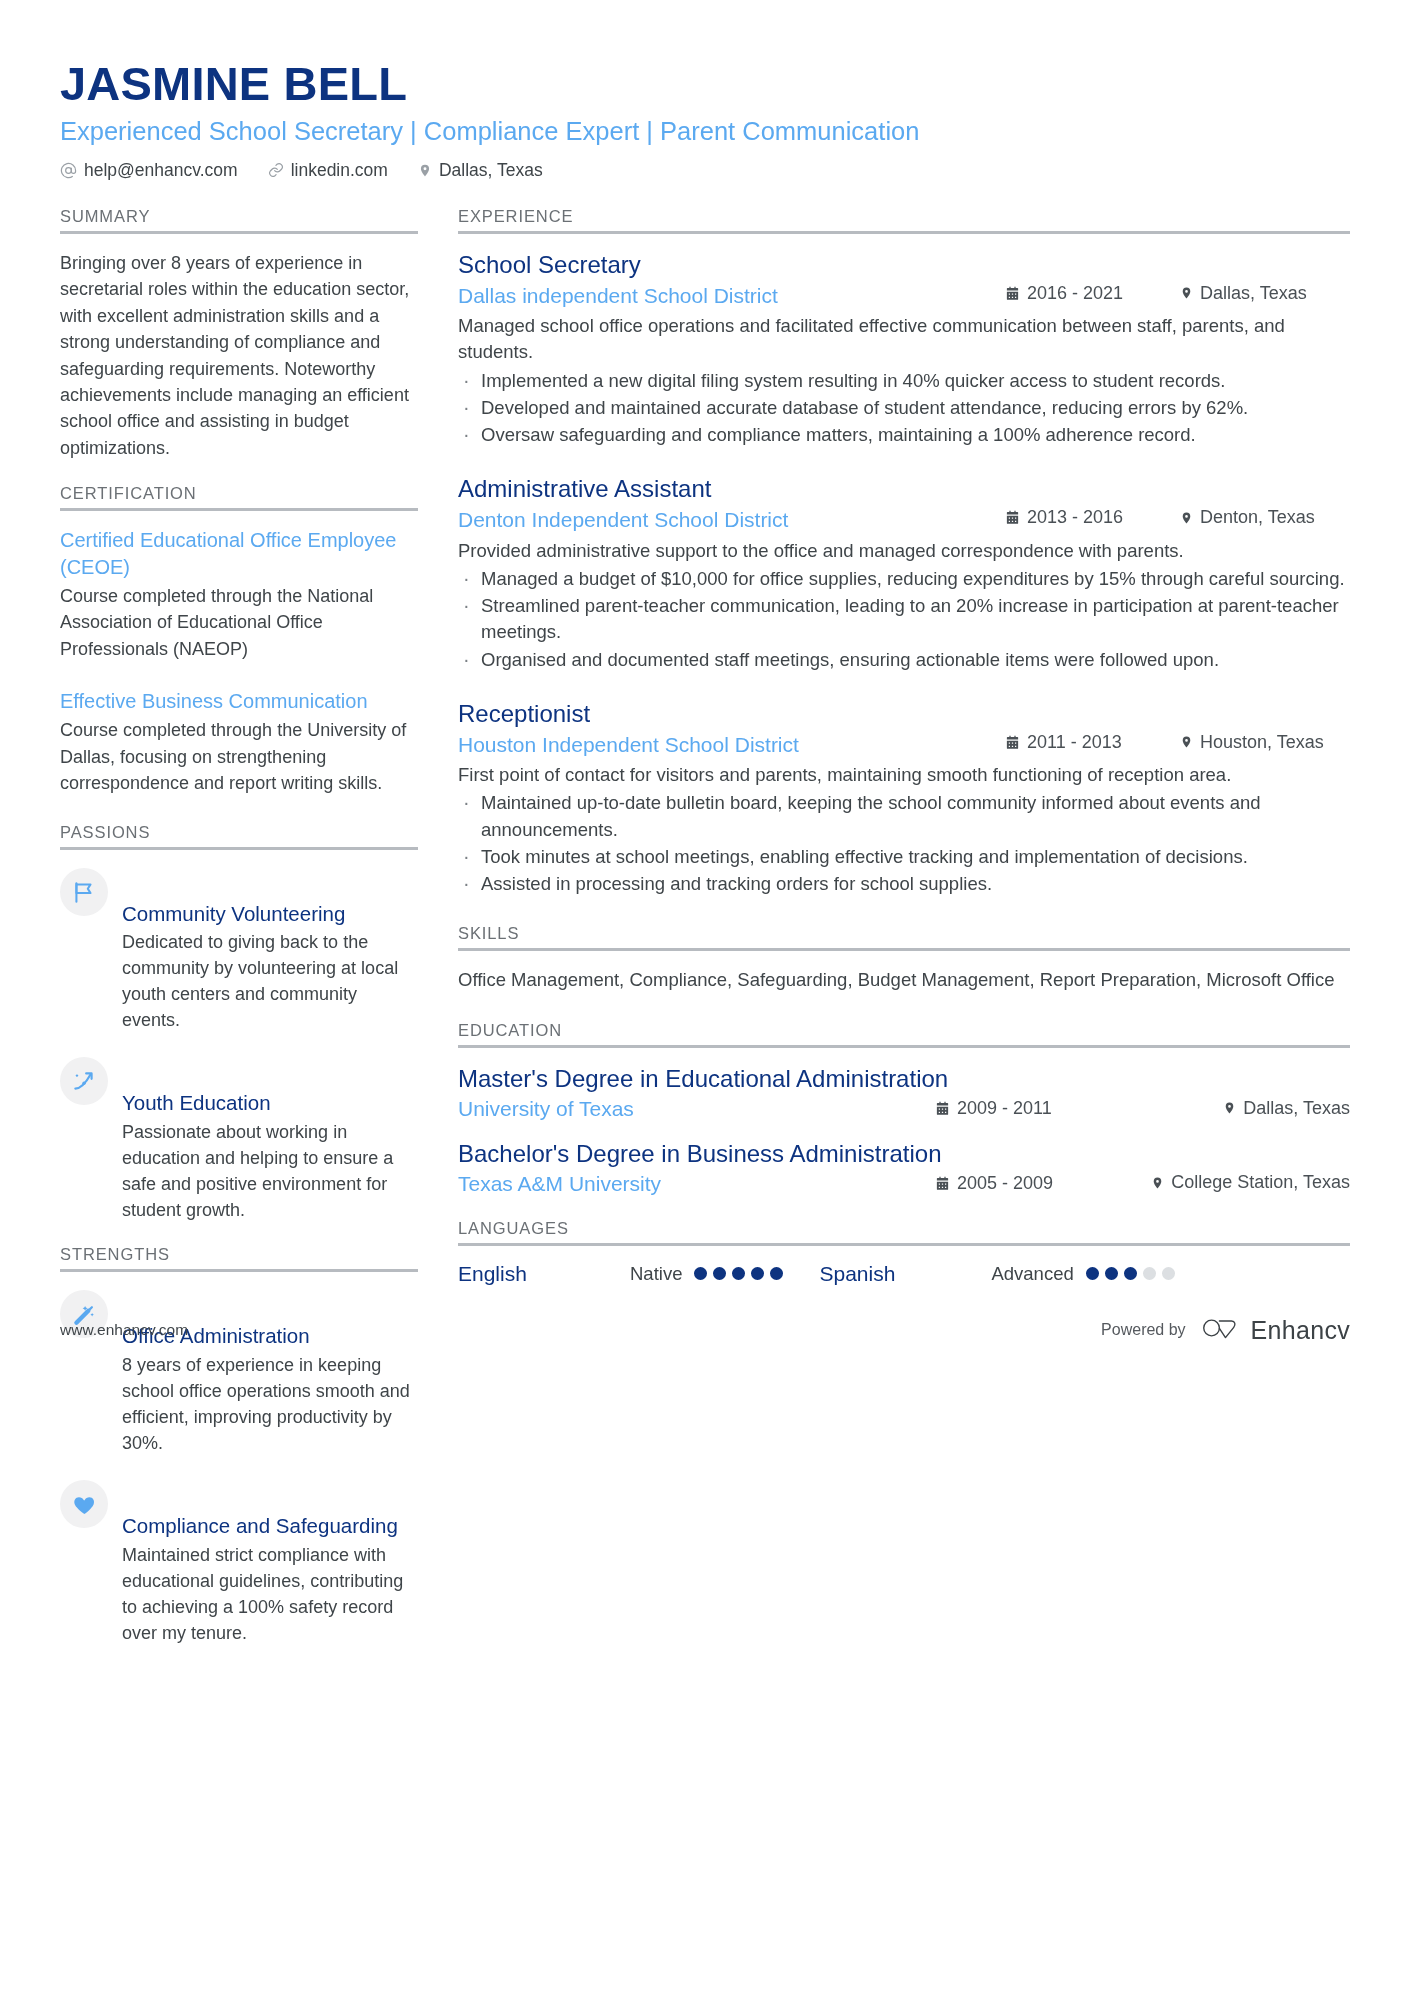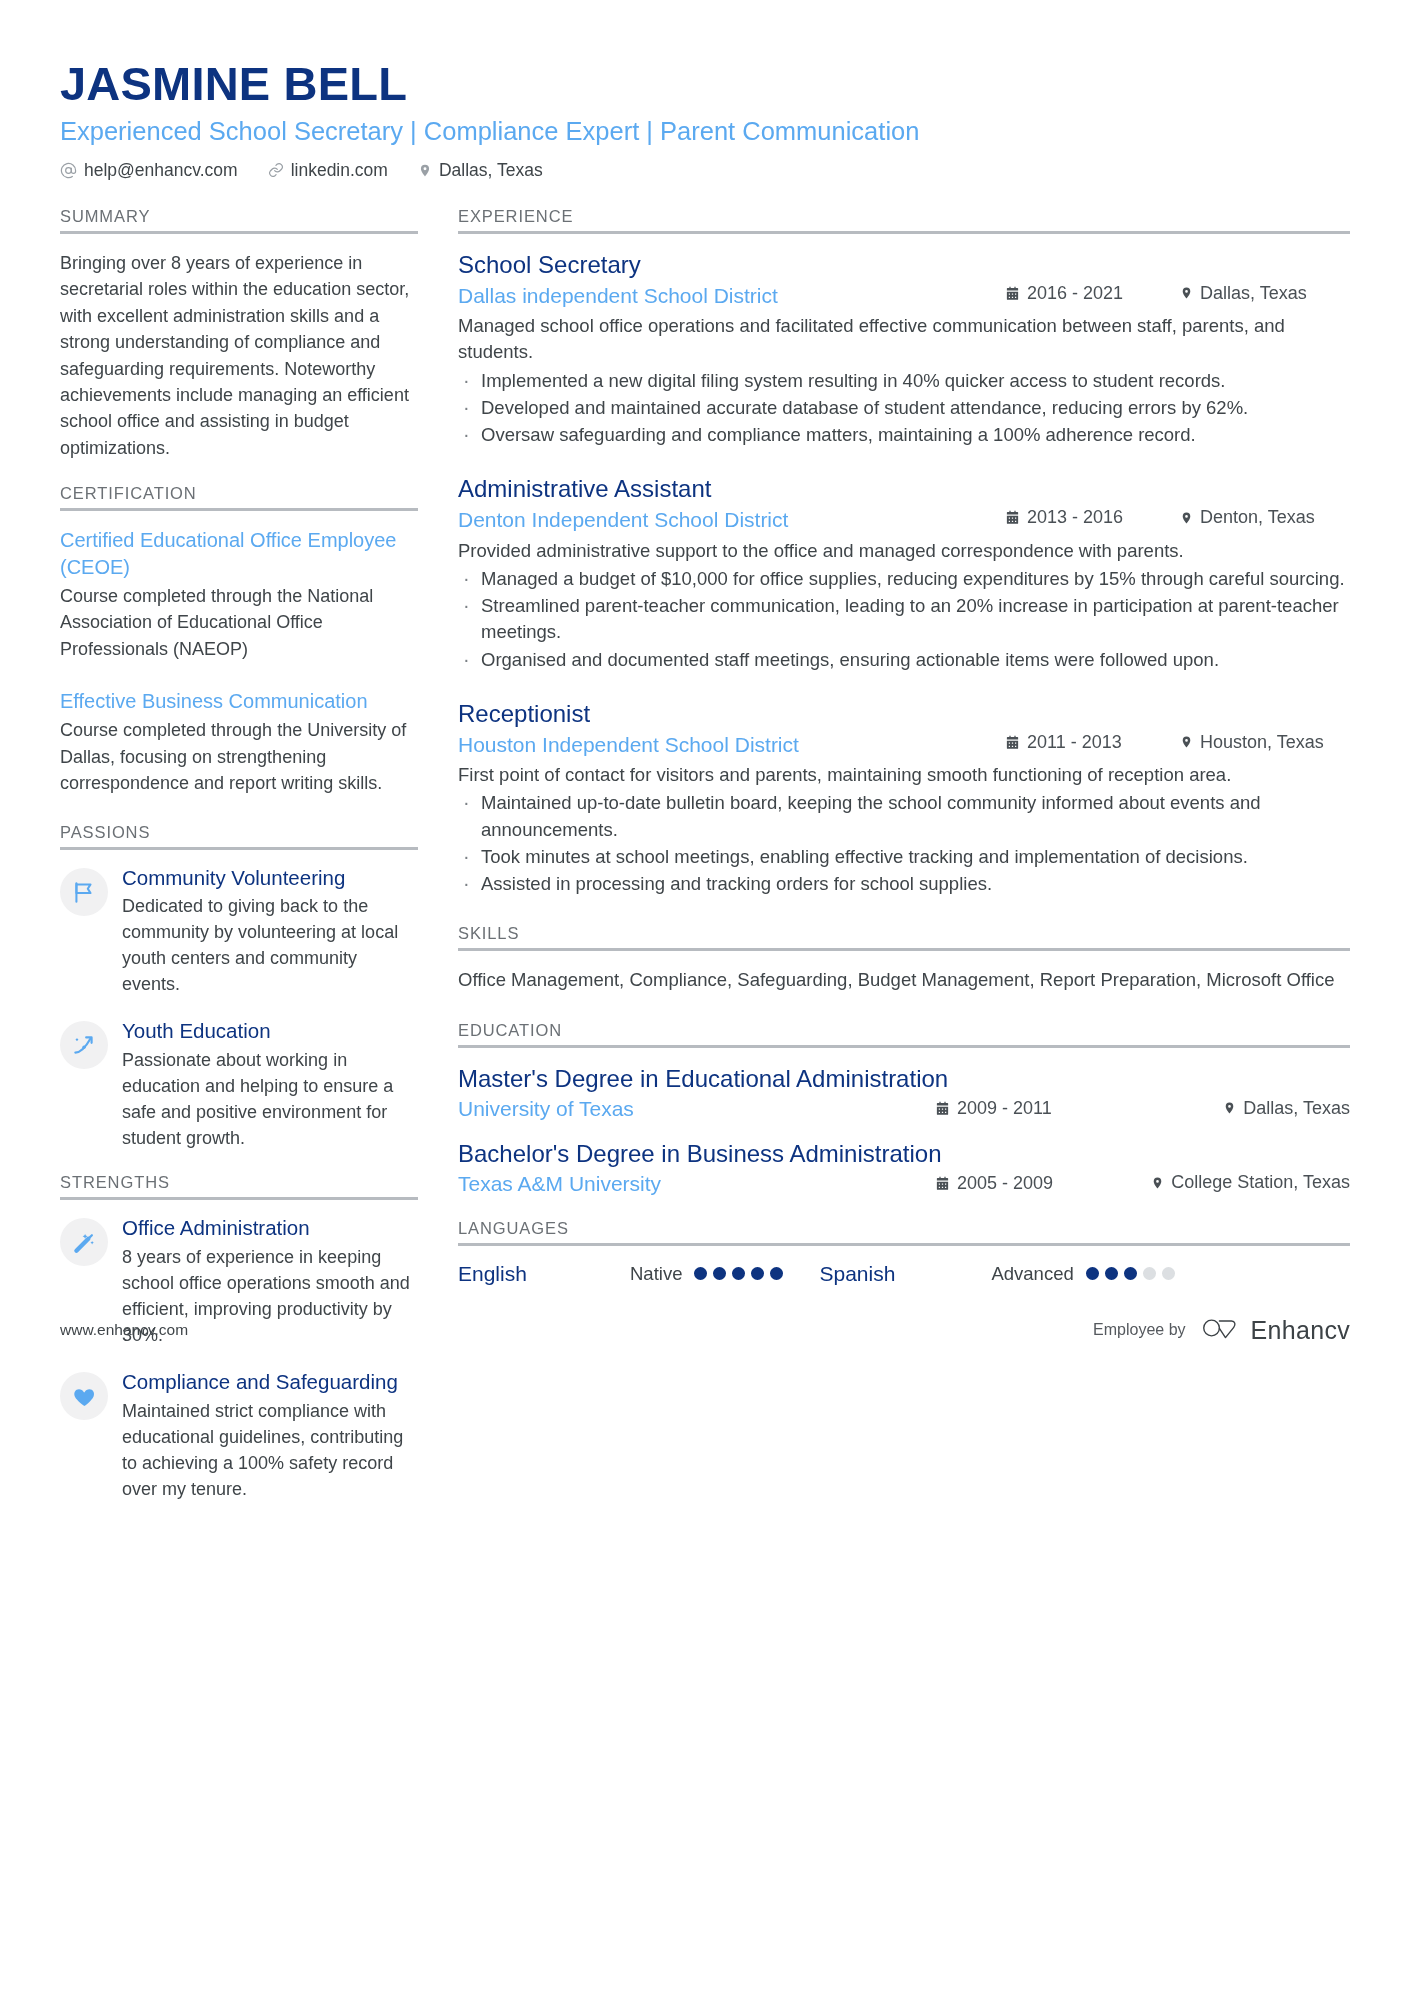--- a/index.html
+++ b/index.html
@@ -88,21 +88,21 @@
   .iitem { display: flex; gap: 14px; margin-bottom: 22px; }
   .icirc {
     flex: 0 0 48px;
     width: 48px; height: 48px;
     border-radius: 50%;
     background: #f1f1f2;
     display: flex; align-items: center; justify-content: center;
     margin-top: 2px;
   }
   .icirc svg { display: block; }
-  .itxt { flex: 1 1 auto; }
+  .itxt { flex: 1 1 auto; margin-top: 36px; }
   .ititle {
     font-size: 20.5px;
     color: #0d3380;
     line-height: 1.2;
     margin-bottom: 3px;
   }
   .idesc {
     font-size: 18px;
     line-height: 1.45;
     color: #3f4549;
@@ -533,21 +533,21 @@
           </div>
         </div>
       </div>
 
     </div>
   </div>
 
   <div class="footer">
     <div class="footer-url">www.enhancv.com</div>
     <div class="footer-right">
-      <div class="powered">Employee by</div>
+      <div class="powered">Powered by</div>
       <div class="brand">
         <span>
           <svg width="40" height="26" viewBox="0 0 46 28" fill="none" stroke="#3c4246" stroke-width="1.6" stroke-linecap="round" stroke-linejoin="round">
             <circle cx="11" cy="14" r="9"></circle>
             <path d="M20 6h14c4 0 5 4 2.5 7.2L27 25 20 14.5"></path>
           </svg>
         </span>
         <span class="brand-name">Enhancv</span>
       </div>
     </div>

